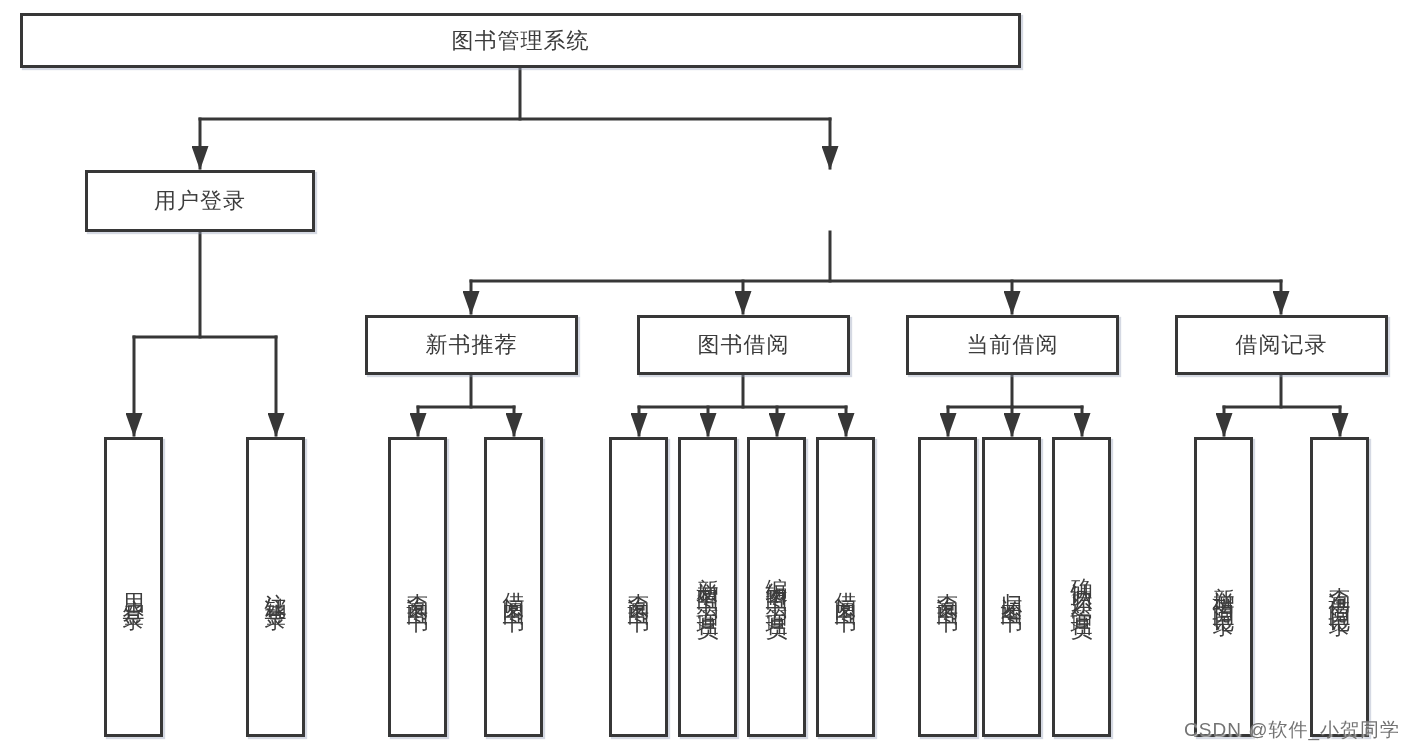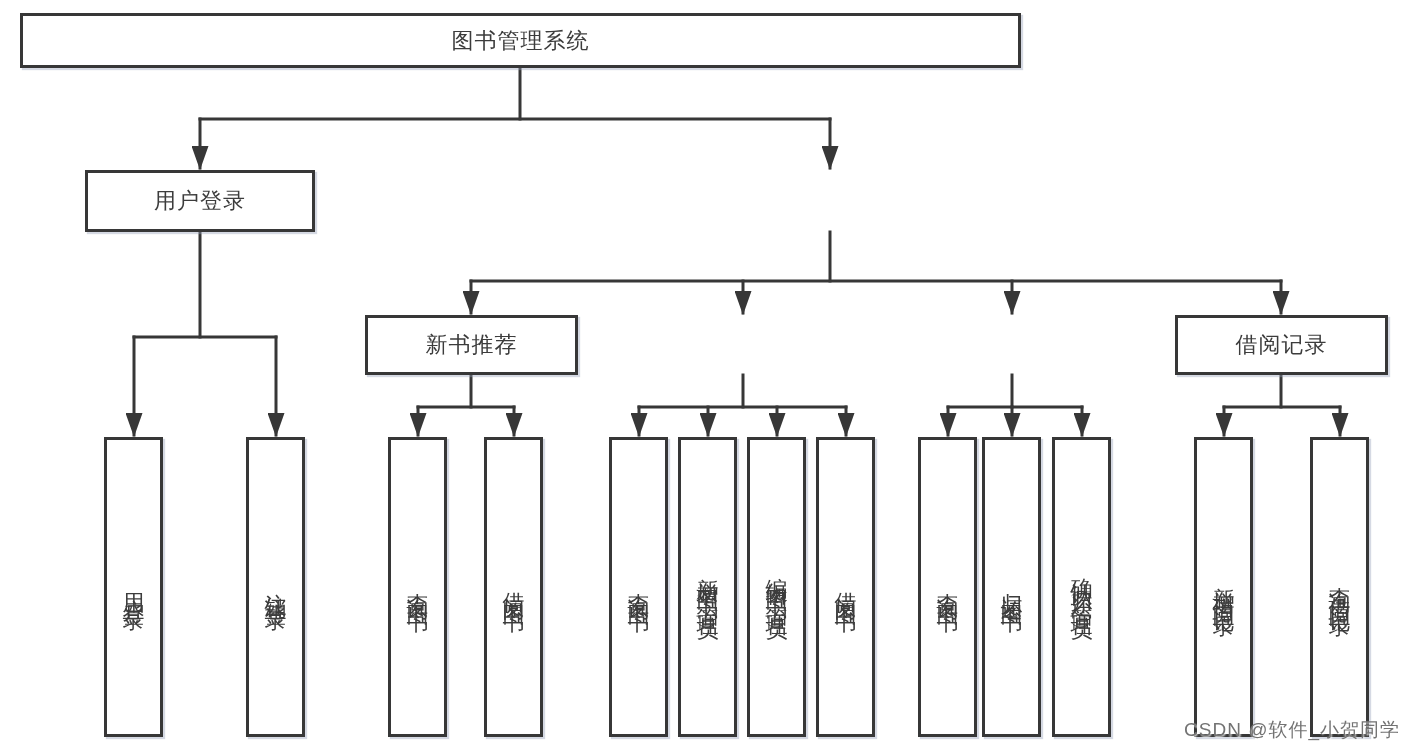--- a/index.html
+++ b/index.html
@@ -119,20 +119,26 @@
     <span class="lbl">图书管理系统</span>
   </div>
 
   <div class="node hnode" style="left:85px;top:170px;width:230px;height:62px">
     <span class="lbl">用户登录</span>
   </div>
 
   <div class="node hnode" style="left:365px;top:315px;width:213px;height:60px">
     <span class="lbl">新书推荐</span>
   </div>
+  <div class="node hnode" style="left:637px;top:315px;width:213px;height:60px">
+    <span class="lbl">图书借阅</span>
+  </div>
+  <div class="node hnode" style="left:906px;top:315px;width:213px;height:60px">
+    <span class="lbl">当前借阅</span>
+  </div>
   <div class="node hnode" style="left:1175px;top:315px;width:213px;height:60px">
     <span class="lbl">借阅记录</span>
   </div>
 
   <div class="node vnode" style="left:104px">
     <span class="lbl">用户登录</span>
   </div>
   <div class="node vnode" style="left:246px">
     <span class="lbl">注销登录</span>
   </div>

